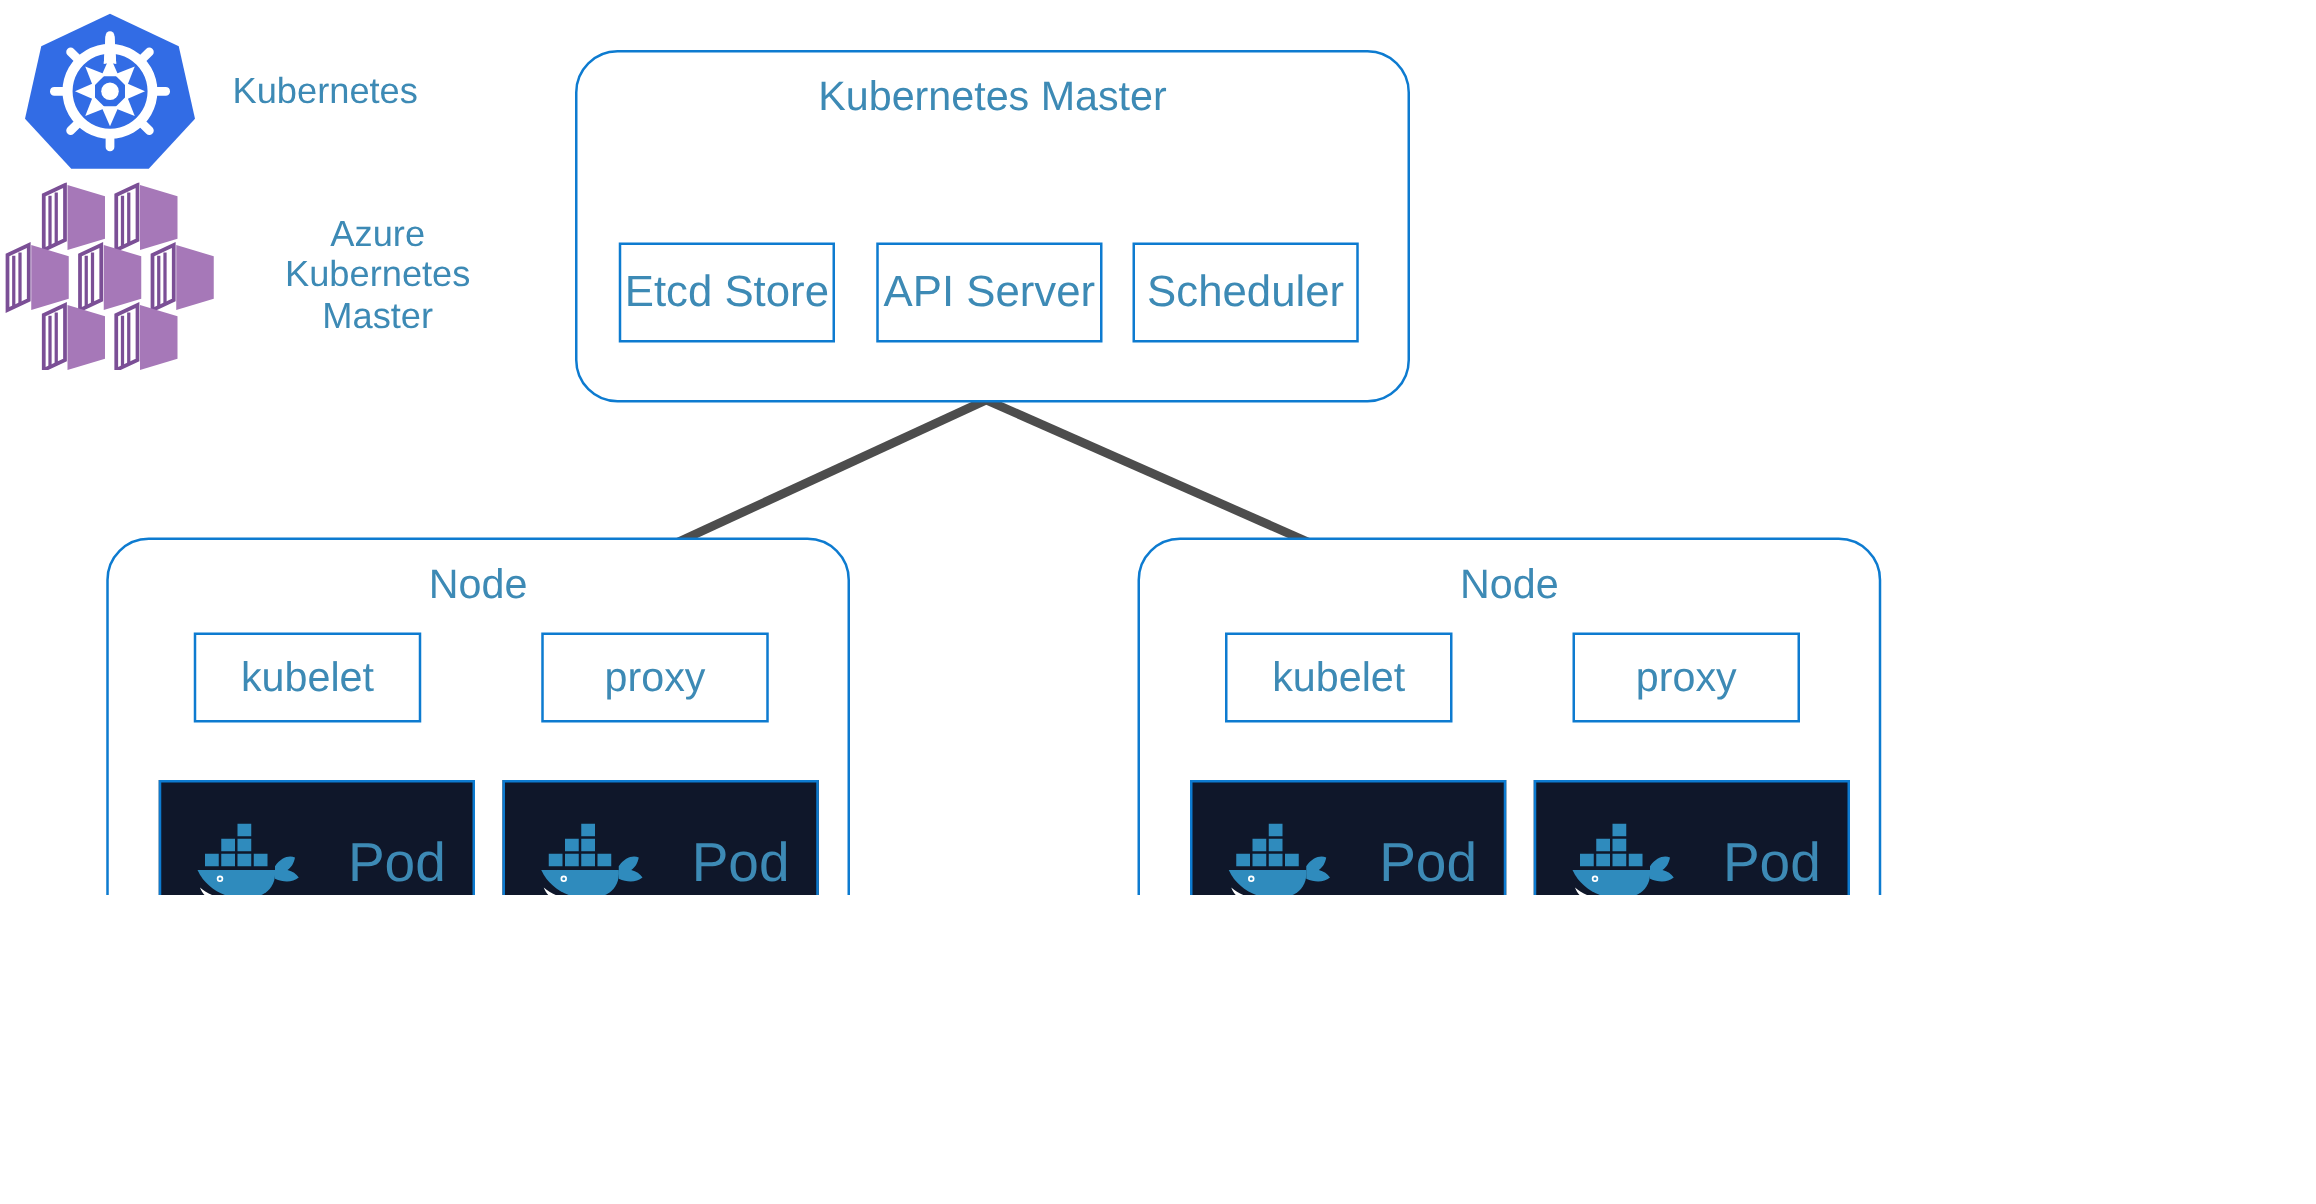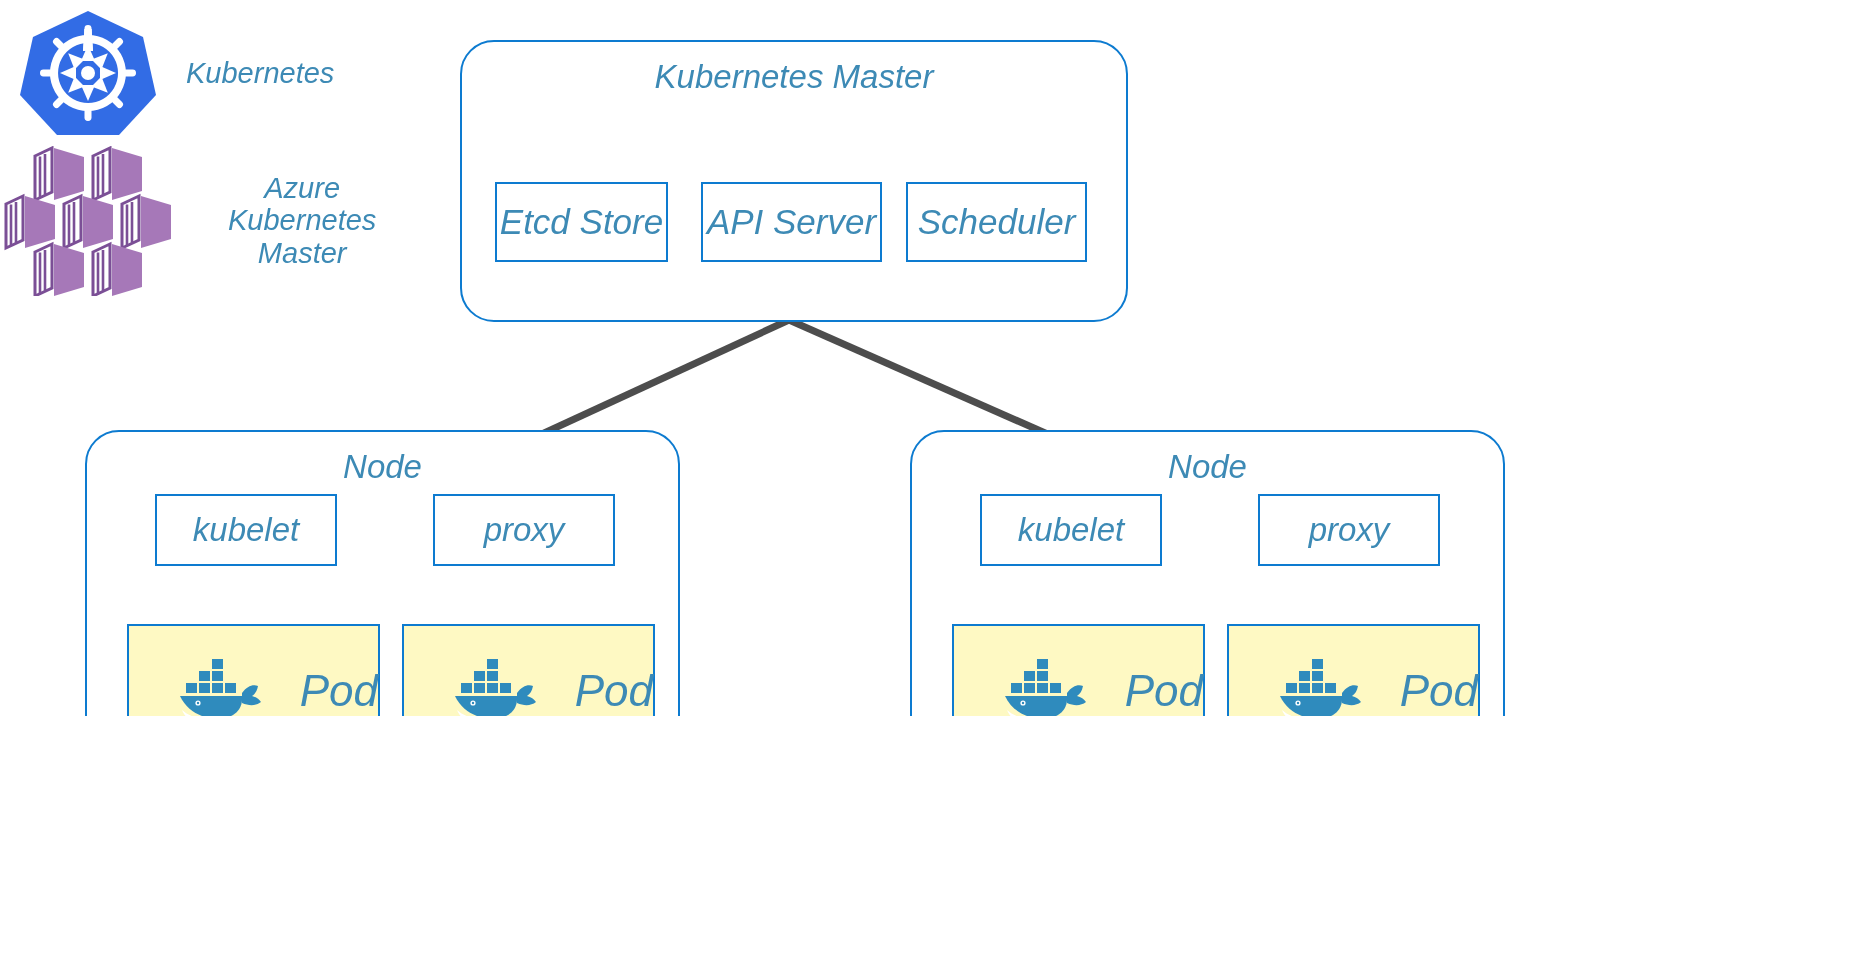--- a/index.html
+++ b/index.html
@@ -9,21 +9,20 @@
   }
   body {
     font-family: "Liberation Sans", sans-serif;
   }
   #canvas {
     position: relative;
     width: 1853px;
     height: 716px;
     background: #ffffff;
     overflow: hidden;
-    font-style: italic;
   }
 
   
   .legend-row {
     position: absolute;
     display: flex;
     align-items: center;
   }
   #legend-k8s { left: 8px; top: 8px; }
   #legend-aks { left: 0px; top: 148px; }
@@ -72,32 +71,33 @@
     box-sizing: border-box;
     border: 2.5px solid #0d7bd0;
     background: #ffffff;
     display: flex;
     align-items: center;
     justify-content: center;
     color: #3d8ab5;
     font-size: 35px;
     font-family: "Liberation Sans", sans-serif;
     white-space: nowrap;
+    margin-top: 12px;
   }
   .comp-box.small { font-size: 33px; }
 
   
   .pod-box {
     position: absolute;
     box-sizing: border-box;
     border: 2.5px solid #0d7bd0;
-    background: #fef9c3;
+    background: #0f172a;
     display: flex;
     align-items: center;
-    justify-content: flex-end;
+    justify-content: center;
     gap: 32px;
   }
   .pod-label {
     color: #3d8ab5;
     font-size: 44px;
     font-family: "Liberation Sans", sans-serif;
     line-height: 1;
   }
   .docker-icon {
     flex: 0 0 auto;

